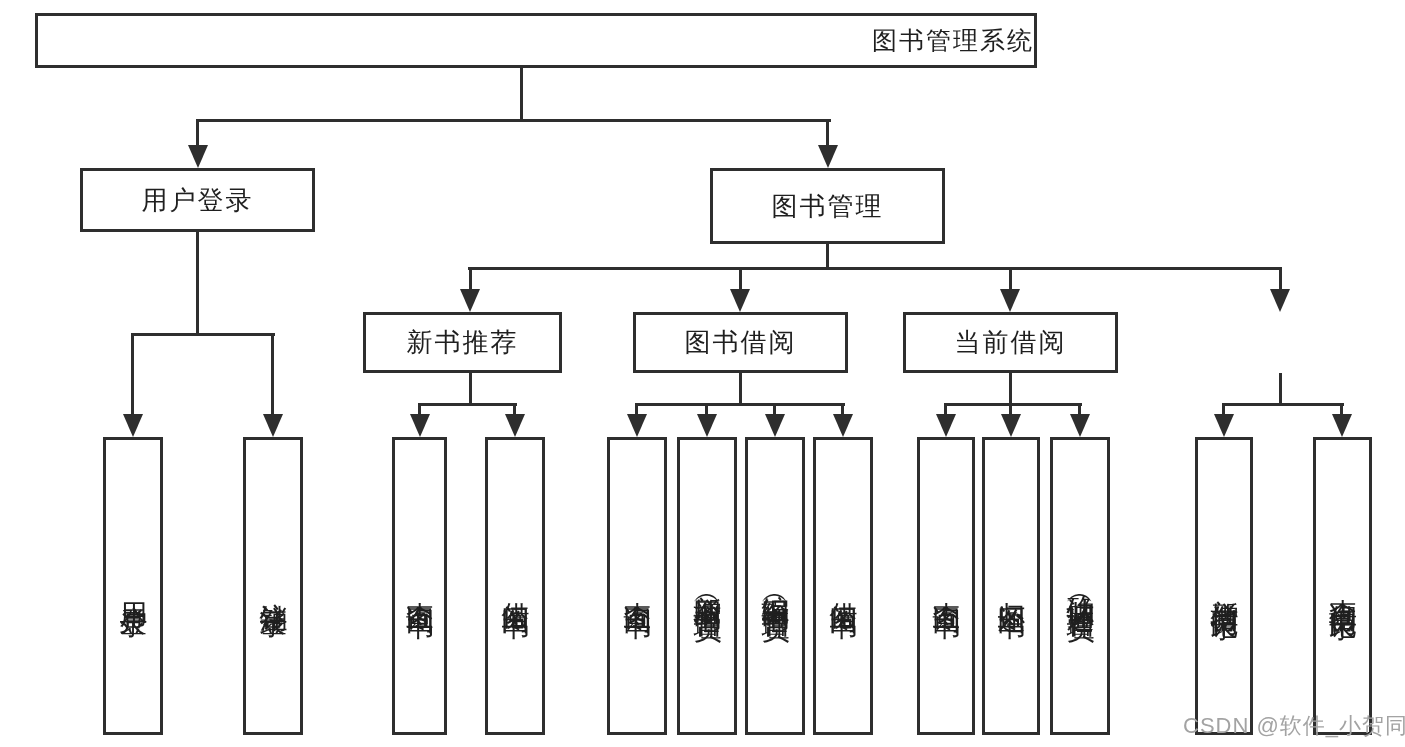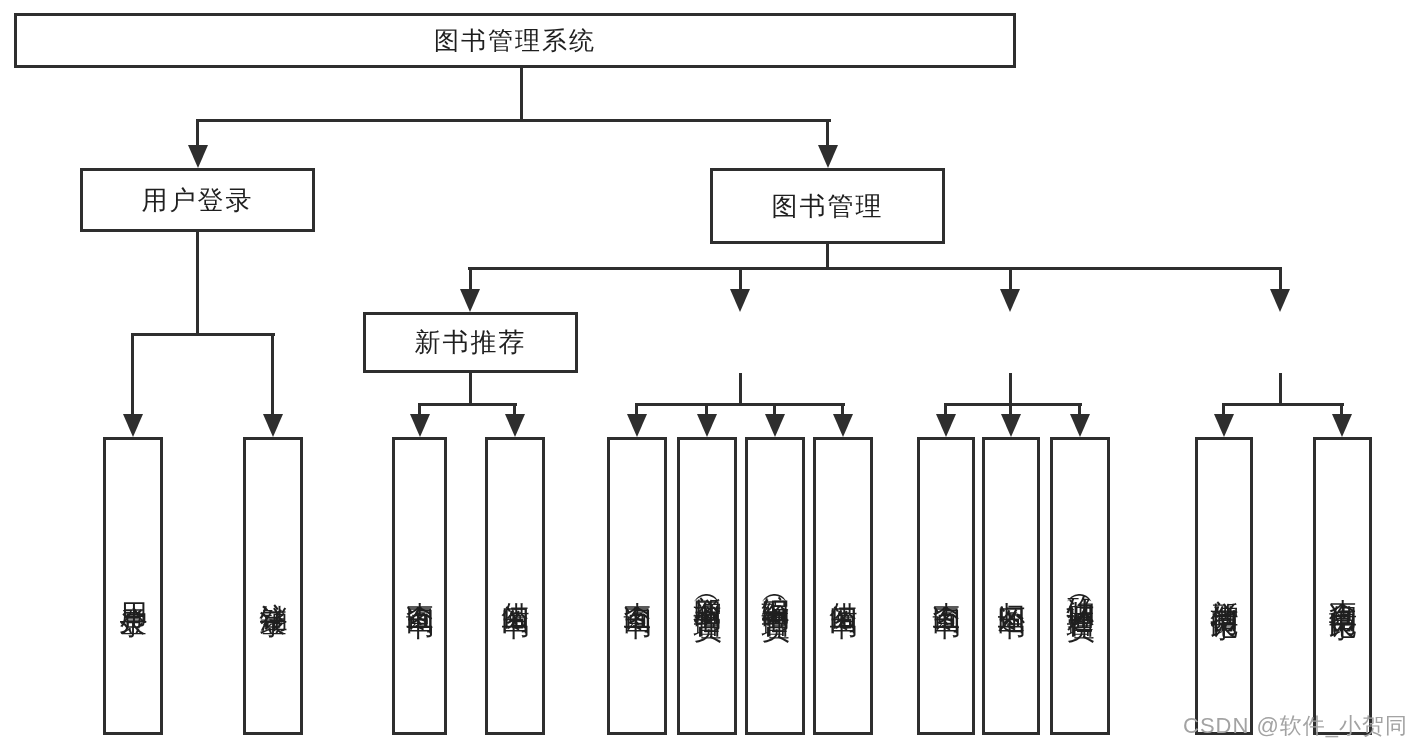--- a/index.html
+++ b/index.html
@@ -28,21 +28,21 @@
   .watermark{
     position:absolute;left:1183px;top:711px;font-size:22px;color:#a3a3a3;
     letter-spacing:1px;white-space:nowrap;z-index:5;
   }
 </style>
 </head>
 <body>
 
 <div class="canvas">
 
-  <div class="node" style="left:14px;top:13px;width:1002px;height:55px;">
+  <div class="node" style="left:35px;top:13px;width:1002px;height:55px;justify-content:flex-end;">
     <span class="root-label">图书管理系统</span>
   </div>
 
   <div class="vline" style="left:520px;top:68px;height:53px;"></div>
   <div class="hline" style="left:196px;top:119px;width:635px;"></div>
   <div class="vline" style="left:196px;top:119px;height:29px;"></div>
   <div class="arrow" style="left:188px;top:145px;"></div>
   <div class="vline" style="left:826px;top:119px;height:29px;"></div>
   <div class="arrow" style="left:818px;top:145px;"></div>
 
@@ -64,22 +64,28 @@
   <div class="hline" style="left:468px;top:267px;width:814px;"></div>
   <div class="vline" style="left:469px;top:267px;height:24px;"></div>
   <div class="arrow" style="left:460px;top:289px;"></div>
   <div class="vline" style="left:739px;top:267px;height:24px;"></div>
   <div class="arrow" style="left:730px;top:289px;"></div>
   <div class="vline" style="left:1009px;top:267px;height:24px;"></div>
   <div class="arrow" style="left:1000px;top:289px;"></div>
   <div class="vline" style="left:1279px;top:267px;height:24px;"></div>
   <div class="arrow" style="left:1270px;top:289px;"></div>
 
-  <div class="node" style="left:363px;top:312px;width:215px;height:61px;">
+  <div class="node" style="left:363px;top:312px;width:199px;height:61px;">
     <span class="h-label">新书推荐</span>
+  </div>
+  <div class="node" style="left:633px;top:312px;width:215px;height:61px;">
+    <span class="h-label">图书借阅</span>
+  </div>
+  <div class="node" style="left:903px;top:312px;width:215px;height:61px;">
+    <span class="h-label">当前借阅</span>
   </div>
 
   <div class="vline" style="left:469px;top:373px;height:32px;"></div>
   <div class="hline" style="left:418px;top:403px;width:99px;"></div>
   <div class="vline" style="left:418px;top:403px;height:14px;"></div>
   <div class="arrow" style="left:410px;top:414px;"></div>
   <div class="vline" style="left:513px;top:403px;height:14px;"></div>
   <div class="arrow" style="left:505px;top:414px;"></div>
 
   <div class="vline" style="left:739px;top:373px;height:32px;"></div>

